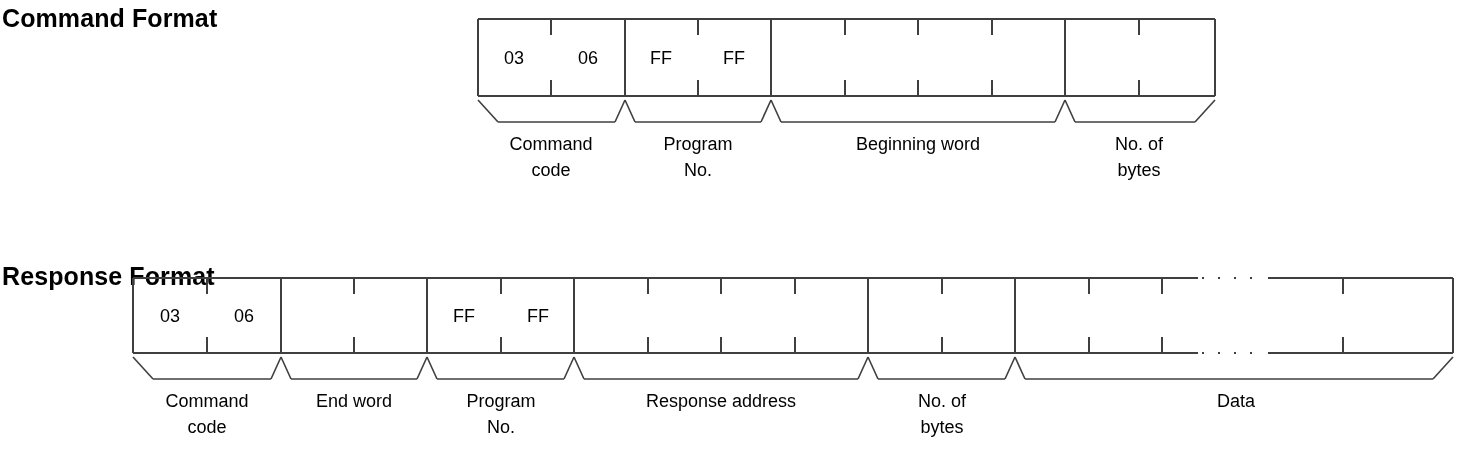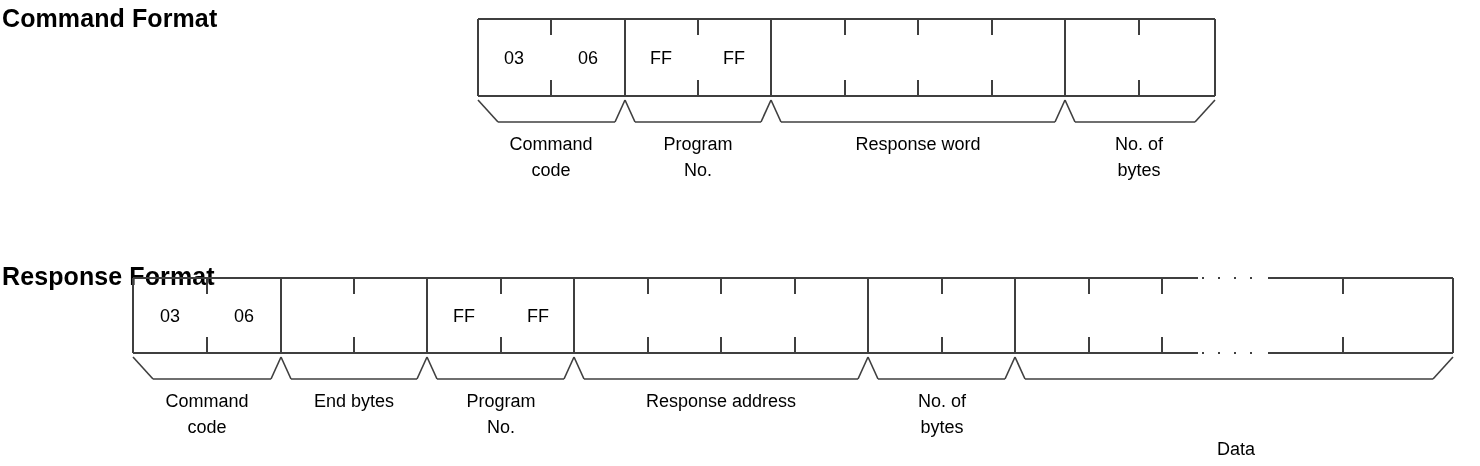--- a/index.html
+++ b/index.html
@@ -168,35 +168,35 @@
       <div class="cell-value" style="left: 514px; top: 57.5px;">03</div>
       <div class="cell-value" style="left: 588px; top: 57.5px;">06</div>
       <div class="cell-value" style="left: 661px; top: 57.5px;">FF</div>
       <div class="cell-value" style="left: 734px; top: 57.5px;">FF</div>
     </div>
   <div id="command-label-layer">
       <div class="group-label" style="left: 551px; top: 131px;">Command
 code</div>
       <div class="group-label" style="left: 698px; top: 131px;">Program
 No.</div>
-      <div class="group-label" style="left: 918px; top: 131px;">Response word</div>
+      <div class="group-label" style="left: 918px; top: 131px;">Beginning word</div>
       <div class="group-label" style="left: 1139px; top: 131px;">No. of
 bytes</div>
     </div>
   <div id="response-cell-layer">
       <div class="cell-value" style="left: 170px; top: 315.5px;">03</div>
       <div class="cell-value" style="left: 244px; top: 315.5px;">06</div>
       <div class="cell-value" style="left: 464px; top: 315.5px;">FF</div>
       <div class="cell-value" style="left: 538px; top: 315.5px;">FF</div>
     </div>
   <div id="response-label-layer">
       <div class="group-label" style="left: 207px; top: 388px;">Command
 code</div>
-      <div class="group-label" style="left: 354px; top: 388px;">End bytes</div>
+      <div class="group-label" style="left: 354px; top: 388px;">End word</div>
       <div class="group-label" style="left: 501px; top: 388px;">Program
 No.</div>
       <div class="group-label" style="left: 721px; top: 388px;">Response address</div>
       <div class="group-label" style="left: 942px; top: 388px;">No. of
 bytes</div>
-      <div class="group-label" style="left: 1236px; top: 388px; margin-top: 48px;">Data</div>
+      <div class="group-label" style="left: 1236px; top: 388px;">Data</div>
     </div>
 
 </div>
 
 </body></html>

